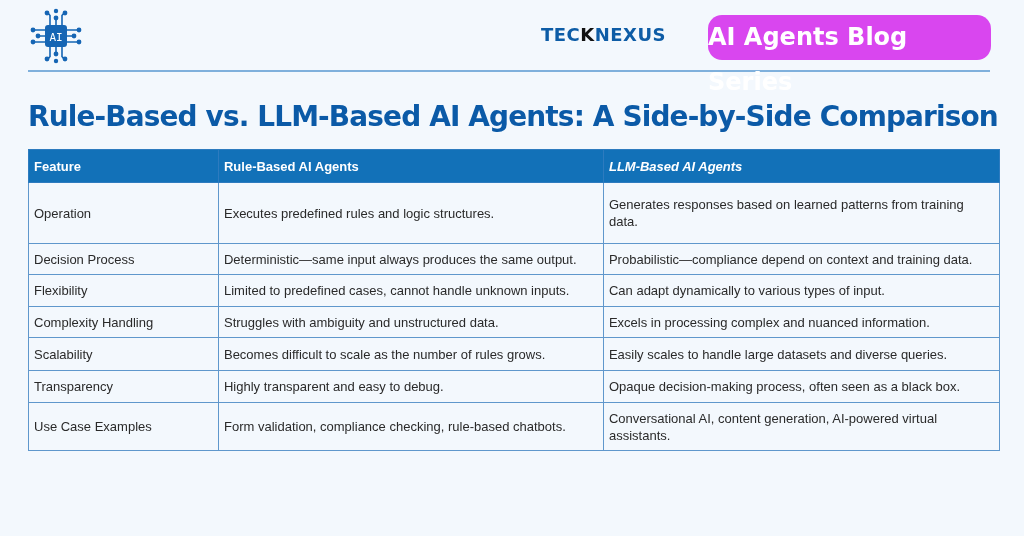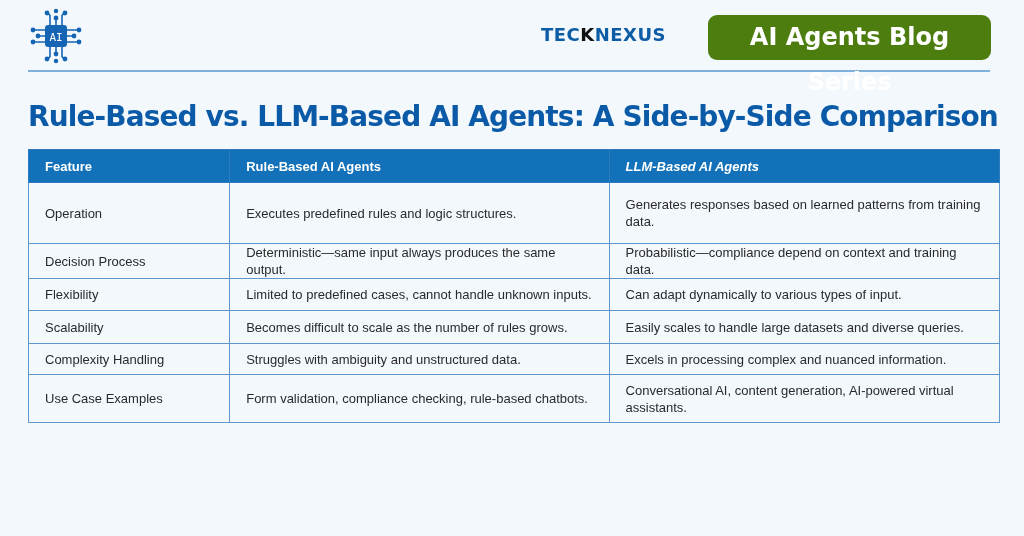--- a/index.html
+++ b/index.html
@@ -12,37 +12,37 @@
   .logo { position: absolute; left: 28px; top: 8px; width: 56px; height: 56px; }
   .header-line { position: absolute; left: 28px; top: 70px; width: 962px; height: 2px; background: #7fb0dc; }
   .brand {
     position: absolute; left: 541px; top: 24px;
     font-family: "DejaVu Sans", sans-serif; font-weight: bold; font-size: 18px;
     color: #0d5ca6; letter-spacing: 0.5px;
   }
   .brand .k { color: #111111; }
   .series-badge {
     position: absolute; left: 708px; top: 15px; width: 283px; height: 45px;
-    background: #4d7c0f; border-radius: 9px; color: #ffffff;
-    font-weight: bold; font-size: 24px; line-height: 45px; text-align: center;
+    background: #d946ef; border-radius: 14px; color: #ffffff;
+    font-weight: bold; font-size: 24px; line-height: 45px; text-align: left;
     font-family: "DejaVu Sans", sans-serif;
   }
   .title {
     position: absolute; left: 28px; top: 100px; width: 975px;
     font-family: "DejaVu Sans", sans-serif; font-weight: bold; font-size: 28.5px;
     color: #0b5aa7; white-space: nowrap; letter-spacing: -0.9px;
     transform-origin: left center;
   }
   table.cmp {
     position: absolute; left: 28px; top: 149px;
     width: 972px; border-collapse: collapse;
     font-size: 13px; color: #2a2a2a;
   }
   table.cmp th, table.cmp td {
-    border: 1.5px solid #5f97cc; padding: 0 16px; text-align: left; vertical-align: middle;
+    border: 1.5px solid #5f97cc; padding: 0 5px; text-align: left; vertical-align: middle;
   }
   table.cmp th {
     background: #1271b8; color: #ffffff; font-weight: bold; height: 32px; font-size: 13px;
     border-color: #2d7bbf;
   }
   table.cmp td { background: #f3f8fd; line-height: 17px; }
   .c1 { width: 178px; }
   .c2 { width: 372px; }
   .c3 { width: 383px; font-style: italic; }
 </style>
@@ -102,29 +102,34 @@
     <tr style="height:31px">
       <td>Decision Process</td>
       <td>Deterministic—same input always produces the same output.</td>
       <td>Probabilistic—compliance depend on context and training data.</td>
     </tr>
     <tr style="height:32px">
       <td>Flexibility</td>
       <td>Limited to predefined cases, cannot handle unknown inputs.</td>
       <td>Can adapt dynamically to various types of input.</td>
     </tr>
+    <tr style="height:31px">
+      <td>Complexity Handling</td>
+      <td>Struggles with ambiguity and unstructured data.</td>
+      <td>Excels in processing complex and nuanced information.</td>
+    </tr>
     <tr style="height:33px">
       <td>Scalability</td>
       <td>Becomes difficult to scale as the number of rules grows.</td>
       <td>Easily scales to handle large datasets and diverse queries.</td>
     </tr>
-    <tr style="height:31px">
-      <td>Complexity Handling</td>
-      <td>Struggles with ambiguity and unstructured data.</td>
-      <td>Excels in processing complex and nuanced information.</td>
+    <tr style="height:32px">
+      <td>Transparency</td>
+      <td>Highly transparent and easy to debug.</td>
+      <td>Opaque decision-making process, often seen as a black box.</td>
     </tr>
     <tr style="height:48px">
       <td>Use Case Examples</td>
       <td>Form validation, compliance checking, rule-based chatbots.</td>
       <td>Conversational AI, content generation, AI-powered virtual assistants.</td>
     </tr>
   </tbody>
 </table>
 
 </body></html>

